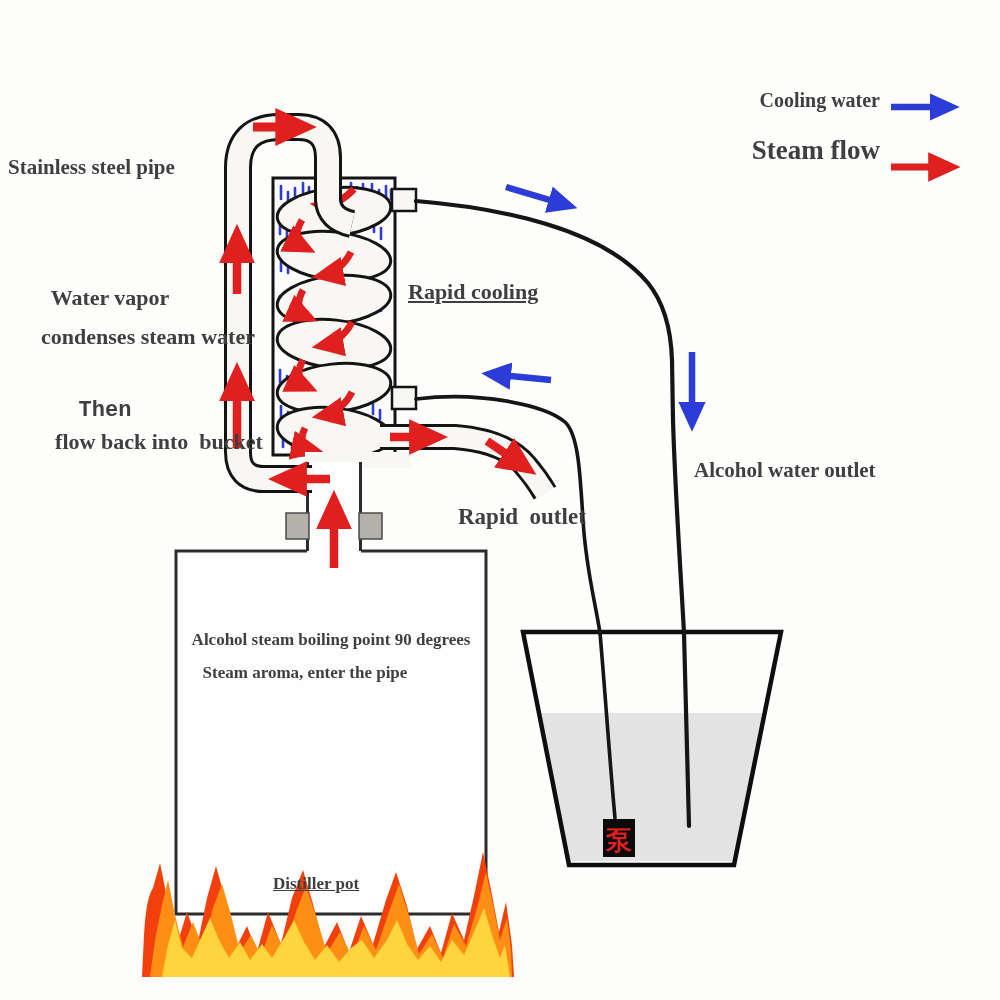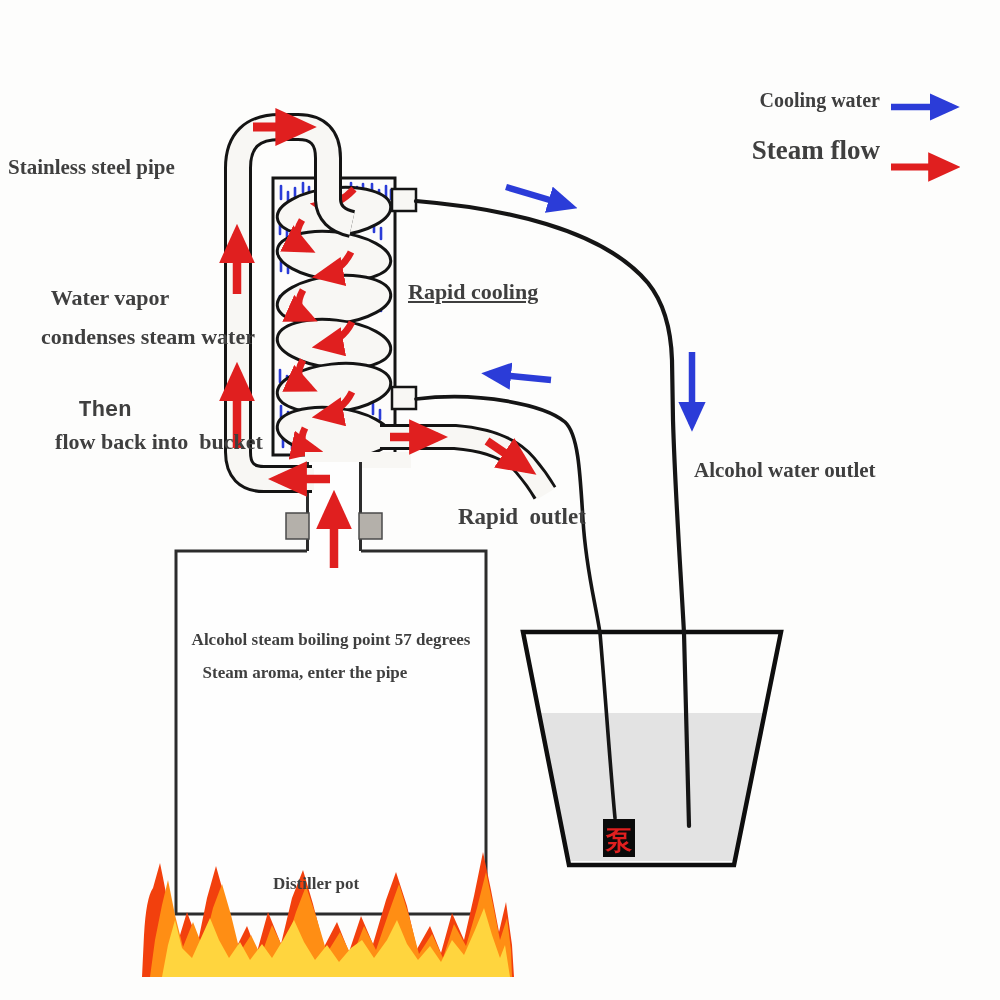--- a/index.html
+++ b/index.html
@@ -15,21 +15,21 @@
   .l-stainless{left:8px;top:156px;font-size:21px;}
   .l-wv1{left:110px;top:286px;font-size:22px;transform:translateX(-50%);}
   .l-wv2{left:148px;top:325px;font-size:22px;transform:translateX(-50%);}
   .l-then1{left:105px;top:399px;font-size:22px;transform:translateX(-50%);font-family:Liberation Mono, monospace;}
   .l-then2{left:131px;top:430px;font-size:22px;transform:translateX(-50%);margin-left:28px;}
   .l-rapid{left:408px;top:280px;font-size:22px;text-decoration:underline;}
   .l-wine{left:458px;top:504px;font-size:23px;}
   .l-cwo{left:694px;top:459px;font-size:21px;}
   .l-pot1{left:331px;top:631px;font-size:17px;transform:translateX(-50%);}
   .l-pot2{left:305px;top:664px;font-size:17px;transform:translateX(-50%);}
-  .l-distiller{left:316px;top:875px;font-size:17px;transform:translateX(-50%);}
+  .l-distiller{left:316px;top:875px;font-size:17px;transform:translateX(-50%);text-decoration:underline;}
   .l-legend-cw{right:120px;top:89px;font-size:20px;}
   .l-legend-sf{right:120px;top:136px;font-size:27px;}
 
   
   .pipe-outer{fill:none;stroke:var(--outline,#141414);stroke-width:28;stroke-linejoin:round;stroke-linecap:butt;}
   .pipe-inner{fill:none;stroke:var(--pipefill,#f8f7f4);stroke-width:22;stroke-linejoin:round;stroke-linecap:butt;}
   .wpipe-outer{fill:none;stroke:var(--outline,#141414);stroke-width:26;stroke-linejoin:round;}
   .wpipe-inner{fill:none;stroke:var(--pipefill,#f8f7f4);stroke-width:20;stroke-linejoin:round;}
   .coil{fill:var(--pipefill,#f8f7f4);stroke:var(--outline,#141414);stroke-width:3;}
   .rarrow{fill:none;stroke:var(--steam,#e01f1f);stroke-linecap:butt;}
@@ -206,15 +206,15 @@
 <div class="lbl l-legend-cw">Cooling water</div>
 <div class="lbl l-legend-sf">Steam flow</div>
 <div class="lbl l-stainless">Stainless steel pipe</div>
 <div class="lbl l-wv1">Water vapor</div>
 <div class="lbl l-wv2">condenses steam water</div>
 <div class="lbl l-then1">Then</div>
 <div class="lbl l-then2">flow back into  bucket</div>
 <div class="lbl l-rapid">Rapid cooling</div>
 <div class="lbl l-wine">Rapid  outlet</div>
 <div class="lbl l-cwo">Alcohol water outlet</div>
-<div class="lbl l-pot1">Alcohol steam boiling point 57 degrees</div>
+<div class="lbl l-pot1">Alcohol steam boiling point 90 degrees</div>
 <div class="lbl l-pot2">Steam aroma, enter the pipe</div>
 <div class="lbl l-distiller">Distiller pot</div>
 
 </body></html>

